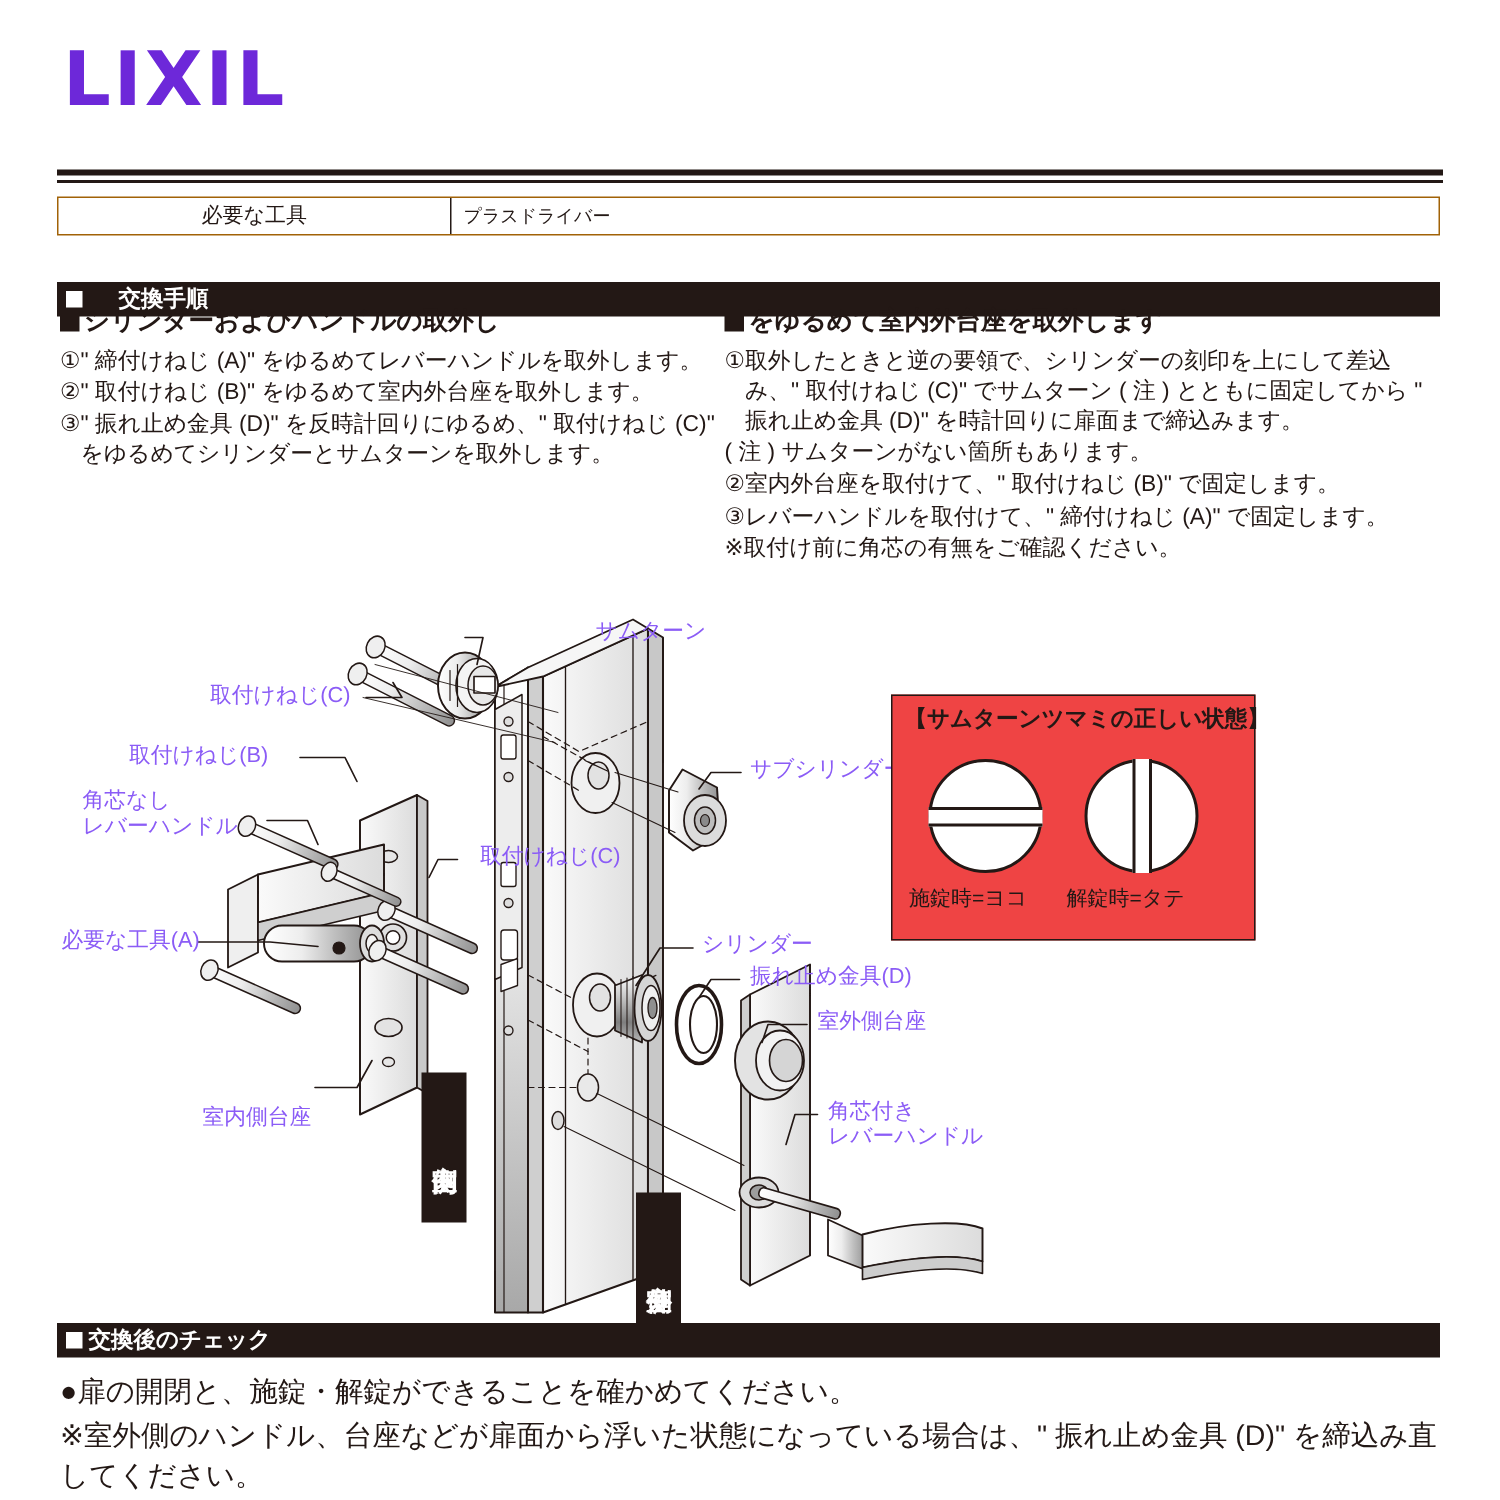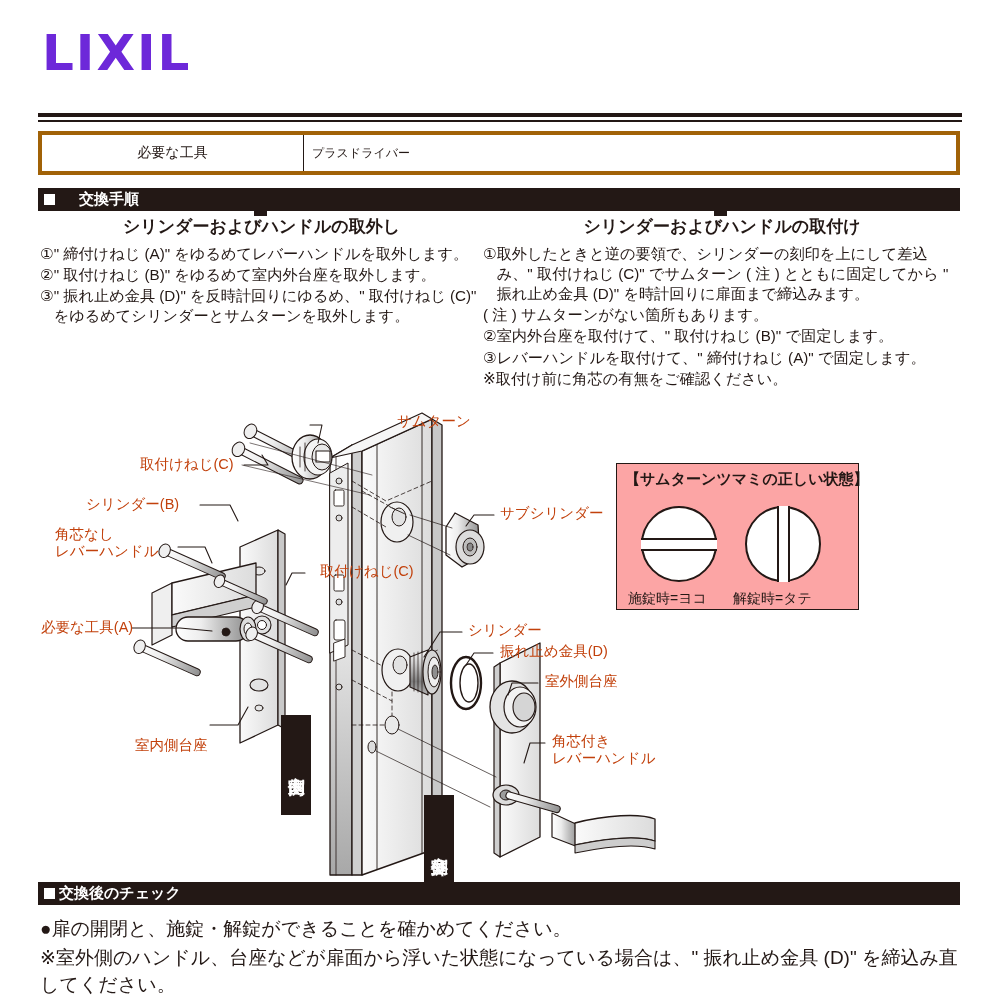--- a/index.html
+++ b/index.html
@@ -15,22 +15,22 @@
     position:absolute;left:42px;top:28px;
     font-size:50px;font-weight:700;letter-spacing:2px;
     color:#6d28d9;line-height:1;font-family:"DejaVu Sans",sans-serif;
   }
 
   
   .rule-thick{position:absolute;left:38px;width:924px;background:#231815;}
 
   
   .tool-table{
-    position:absolute;left:38px;top:131px;width:922px;height:44px;
-    border:4px solid #a16207;box-sizing:border-box;display:flex;
+    position:absolute;left:38px;top:131px;width:922px;height:26px;
+    border:1px solid #a16207;box-sizing:border-box;display:flex;
     background:#fff;
   }
   .tool-label{
     width:262px;border-right:1px solid #231815;box-sizing:border-box;
     display:flex;align-items:center;justify-content:center;
     font-size:14px;
   }
   .tool-value{
     flex:1;display:flex;align-items:center;padding-left:8px;font-size:12px;
   }
@@ -43,36 +43,36 @@
   }
   .bar .sq{
     display:inline-block;width:11px;height:11px;background:#fff;margin-right:4px;
   }
 
   
   .col{position:absolute;top:203px;font-size:15.2px;line-height:1.33;}
   .col-left{left:40px;width:443px;}
   .col-right{left:483px;width:478px;}
   .subhead{
-    font-size:17px;font-weight:700;margin:0 0 5px 0;display:flex;align-items:center;flex-direction:column;
+    font-size:17px;font-weight:700;margin:0 0 5px 0;display:flex;align-items:center;
   }
   .subhead .sq{
     display:inline-block;width:13px;height:13px;background:#231815;margin-right:3px;
   }
   .step{
     display:flex;margin-bottom:1px;
   }
   .step .num{flex:0 0 auto;}
   .step .txt{flex:1;}
   .note{margin-bottom:1px;}
 
   
   .infobox{
-    position:absolute;left:616px;top:463px;width:243px;height:147px;
-    border:1.6px solid #231815;box-sizing:border-box;background:#fca5a5;
+    position:absolute;left:594px;top:463px;width:243px;height:164px;
+    border:1.6px solid #231815;box-sizing:border-box;background:#ef4444;
   }
   .infobox-title{
     position:absolute;left:8px;top:6px;font-size:15px;font-weight:700;
     white-space:nowrap;
   }
   .knob{
     position:absolute;width:76px;height:76px;border-radius:50%;
     border:2px solid #231815;box-sizing:border-box;background:#fff;
   }
   .knob.k1{left:24px;top:42px;}
@@ -90,21 +90,21 @@
   .knob-cap{
     position:absolute;font-size:14px;top:126px;width:100px;
   }
   .knob-cap.c1{left:11px;}
   .knob-cap.c2{left:116px;}
 
   
   .diagram{position:absolute;left:0;top:395px;width:1000px;height:490px;}
   .dlabel{
     position:absolute;font-size:14.5px;white-space:nowrap;line-height:1.18;
-    color:#c2410c;
+    color:#8b5cf6;
   }
   .vbadge{
     position:absolute;background:#231815;color:#fff;
     writing-mode:vertical-rl;text-orientation:upright;
     font-size:17px;font-weight:700;letter-spacing:1px;
     padding:5px 3px;box-sizing:border-box;text-align:center;
   }
 
   
   .footer{
@@ -147,21 +147,21 @@
     </div>
     <div class="step">
       <span class="num">③</span>
       <span class="txt">" 振れ止め金具 (D)" を反時計回りにゆるめ、" 取付けねじ (C)" をゆるめてシリンダーとサムターンを取外します。</span>
     </div>
   </div>
 
   <div class="col col-right">
     <div class="subhead">
       <span class="sq"></span>
-      <span>シリンダーおよびハンドルの取付け</span>
+      <span>をゆるめて室内外台座を取外します</span>
     </div>
     <div class="step">
       <span class="num">①</span>
       <span class="txt">取外したときと逆の要領で、シリンダーの刻印を上にして差込み、" 取付けねじ (C)" でサムターン ( 注 ) とともに固定してから " 振れ止め金具 (D)" を時計回りに扉面まで締込みます。</span>
     </div>
     <div class="note">( 注 ) サムターンがない箇所もあります。</div>
     <div class="step">
       <span class="num">②</span>
       <span class="txt">室内外台座を取付けて、" 取付けねじ (B)" で固定します。</span>
     </div>
@@ -369,21 +369,21 @@
           <path d="M538,288 L512,288 L508,300"></path>
           <path d="M545,348 L530,348 L524,368"></path>
           <path d="M210,330 L238,330 L248,312"></path>
         </g>
       </g>
     </svg>
 
     
     <div class="dlabel" style="left:397px;top:18px;">サムターン</div>
     <div class="dlabel" style="left:140px;top:61px;">取付けねじ(C)</div>
-    <div class="dlabel" style="left:86px;top:101px;">シリンダー(B)</div>
+    <div class="dlabel" style="left:86px;top:101px;">取付けねじ(B)</div>
     <div class="dlabel" style="left:55px;top:131px;">
       <div>角芯なし</div>
       <div>レバーハンドル</div>
     </div>
     <div class="dlabel" style="left:41px;top:224px;">必要な工具(A)</div>
     <div class="dlabel" style="left:320px;top:168px;">取付けねじ(C)</div>
     <div class="dlabel" style="left:500px;top:110px;">サブシリンダー</div>
     <div class="dlabel" style="left:468px;top:227px;">シリンダー</div>
     <div class="dlabel" style="left:500px;top:248px;">振れ止め金具(D)</div>
     <div class="dlabel" style="left:545px;top:278px;">室外側台座</div>

